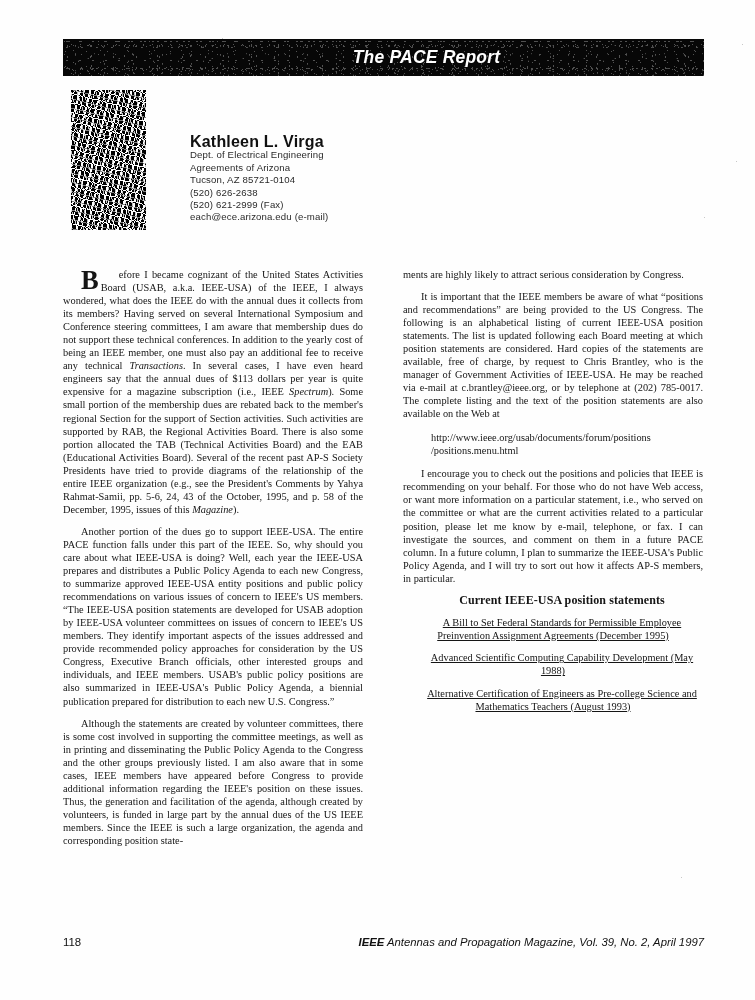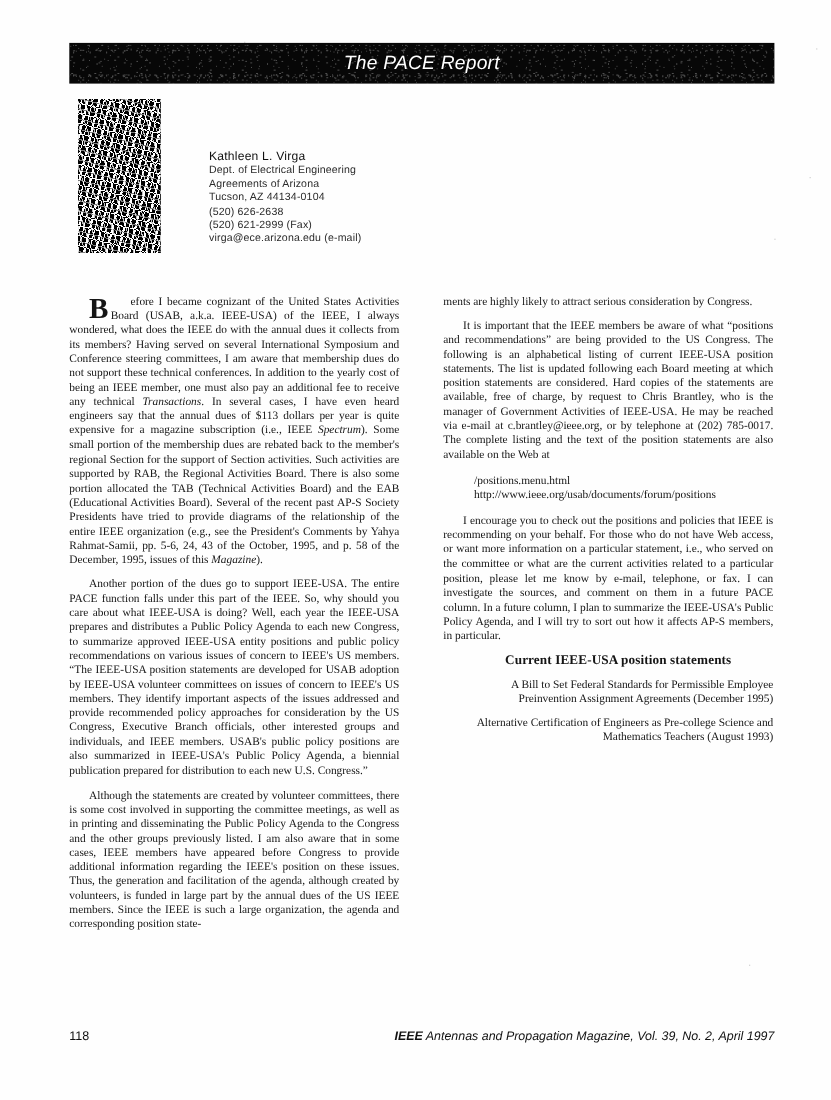--- a/index.html
+++ b/index.html
@@ -60,26 +60,27 @@
                      21px 15px, 15px 21px, 27px 12px, 12px 27px,
                      25px 14px, 14px 25px, 33px 10px, 10px 33px;
   }
   .banner-title {
     position: absolute;
     width: 100%;
     top: 8px;
     text-align: center;
     color: #ffffff;
     font-family: "Liberation Sans", sans-serif;
-    font-weight: normal;
+    font-weight: bold;
     font-style: italic;
     font-size: 17.5px;
     letter-spacing: 0.2px;
     z-index: 2;
     text-shadow: 0 0 1px #000;
+    padding-left: 43px;
   }
 
   
   .photo {
     position: absolute;
     left: 71px;
     top: 90px;
     width: 75px;
     height: 140px;
     background: #1a1a1a;
@@ -117,22 +118,22 @@
     left: 190px;
     top: 136px;
     width: 230px;
     font-family: "Liberation Sans", sans-serif;
     color: #2a2a2a;
     font-size: 9.6px;
     line-height: 12.4px;
     letter-spacing: 0.15px;
   }
   .author .name {
-    font-weight: normal;
-    font-size: 11px;
+    font-weight: bold;
+    font-size: 16px;
     color: #101010;
     letter-spacing: 0.2px;
     margin-bottom: 1px;
   }
   .author .line { white-space: nowrap; }
 
   
   .col {
     position: absolute;
     top: 268px;
@@ -179,22 +180,23 @@
     font-weight: bold;
     font-size: 12px;
     margin: 18px 0 14px 0;
     text-indent: 0;
     letter-spacing: 0.1px;
   }
 
   .stmt {
     margin: 0 0 12.5px 0;
     text-indent: 0;
-    text-align: right;
+    text-align: center;
     line-height: 13.2px;
+    text-decoration: underline;
   }
 
   
   .footer {
     position: absolute;
     left: 63px;
     top: 936px;
     width: 641px;
     height: 16px;
     font-size: 11.2px;
@@ -240,51 +242,52 @@
 
   <div class="photo">
     <div class="photo-grain"></div>
     <div class="photo-grain2"></div>
   </div>
 
   <div class="author">
     <div class="name line">Kathleen L. Virga</div>
     <div class="line">Dept. of Electrical Engineering</div>
     <div class="line">Agreements of Arizona</div>
-    <div class="line">Tucson, AZ 44134-0104</div>
+    <div class="line">Tucson, AZ 85721-0104</div>
     <div class="line">(520) 626-2638</div>
     <div class="line">(520) 621-2999 (Fax)</div>
-    <div class="line">virga@ece.arizona.edu (e-mail)</div>
+    <div class="line">each@ece.arizona.edu (e-mail)</div>
   </div>
 
   <div class="col col-left">
     <p class="dropcap-para">
       <span class="dropcap">B</span><span>efore I became cognizant of the United States Activities Board (USAB, a.k.a. IEEE-USA) of the IEEE, I always wondered, what does the IEEE do with the annual dues it collects from its members? Having served on several International Symposium and Conference steering committees, I am aware that membership dues do not support these technical conferences. In addition to the yearly cost of being an IEEE member, one must also pay an additional fee to receive any technical </span><span class="italic">Transactions</span><span>. In several cases, I have even heard engineers say that the annual dues of $113 dollars per year is quite expensive for a magazine subscription (i.e., IEEE </span><span class="italic">Spectrum</span><span>). Some small portion of the membership dues are rebated back to the member's regional Section for the support of Section activities. Such activities are supported by RAB, the Regional Activities Board. There is also some portion allocated the TAB (Technical Activities Board) and the EAB (Educational Activities Board). Several of the recent past AP-S Society Presidents have tried to provide diagrams of the relationship of the entire IEEE organization (e.g., see the President's Comments by Yahya Rahmat-Samii, pp. 5-6, 24, 43 of the October, 1995, and p. 58 of the December, 1995, issues of this </span><span class="italic">Magazine</span><span>).</span>
     </p>
 
     <p>Another portion of the dues go to support IEEE-USA. The entire PACE function falls under this part of the IEEE. So, why should you care about what IEEE-USA is doing? Well, each year the IEEE-USA prepares and distributes a Public Policy Agenda to each new Congress, to summarize approved IEEE-USA entity positions and public policy recommendations on various issues of concern to IEEE's US members. “The IEEE-USA position statements are developed for USAB adoption by IEEE-USA volunteer committees on issues of concern to IEEE's US members. They identify important aspects of the issues addressed and provide recommended policy approaches for consideration by the US Congress, Executive Branch officials, other interested groups and individuals, and IEEE members. USAB's public policy positions are also summarized in IEEE-USA's Public Policy Agenda, a biennial publication prepared for distribution to each new U.S. Congress.”</p>
 
     <p>Although the statements are created by volunteer committees, there is some cost involved in supporting the committee meetings, as well as in printing and disseminating the Public Policy Agenda to the Congress and the other groups previously listed. I am also aware that in some cases, IEEE members have appeared before Congress to provide additional information regarding the IEEE's position on these issues. Thus, the generation and facilitation of the agenda, although created by volunteers, is funded in large part by the annual dues of the US IEEE members. Since the IEEE is such a large organization, the agenda and corresponding position state-</p>
   </div>
 
   <div class="col col-right">
     <p class="noindent">ments are highly likely to attract serious consideration by Congress.</p>
 
     <p>It is important that the IEEE members be aware of what “positions and recommendations” are being provided to the US Congress. The following is an alphabetical listing of current IEEE-USA position statements. The list is updated following each Board meeting at which position statements are considered. Hard copies of the statements are available, free of charge, by request to Chris Brantley, who is the manager of Government Activities of IEEE-USA. He may be reached via e-mail at c.brantley@ieee.org, or by telephone at (202) 785-0017. The complete listing and the text of the position statements are also available on the Web at</p>
 
     <div class="url-block">
+      <div>http://www.ieee.org/usab/documents/forum/positions</div>
       <div>/positions.menu.html</div>
-      <div>http://www.ieee.org/usab/documents/forum/positions</div>
     </div>
 
     <p>I encourage you to check out the positions and policies that IEEE is recommending on your behalf. For those who do not have Web access, or want more information on a particular statement, i.e., who served on the committee or what are the current activities related to a particular position, please let me know by e-mail, telephone, or fax. I can investigate the sources, and comment on them in a future PACE column. In a future column, I plan to summarize the IEEE-USA's Public Policy Agenda, and I will try to sort out how it affects AP-S members, in particular.</p>
 
     <p class="section-head">Current IEEE-USA position statements</p>
 
     <p class="stmt">A Bill to Set Federal Standards for Permissible Employee Preinvention Assignment Agreements (December 1995)</p>
+    <p class="stmt">Advanced Scientific Computing Capability Development (May 1988)</p>
     <p class="stmt">Alternative Certification of Engineers as Pre-college Science and Mathematics Teachers (August 1993)</p>
   </div>
 
   <div class="footer">
     <div class="footer-page">118</div>
     <div class="footer-journal"><b>IEEE</b><span> Antennas and Propagation Magazine, Vol. 39, No. 2, April 1997</span></div>
   </div>
 
   <div class="speck" style="left:742px; top:44px;"></div>
   <div class="speck" style="left:736px; top:161px;"></div>

